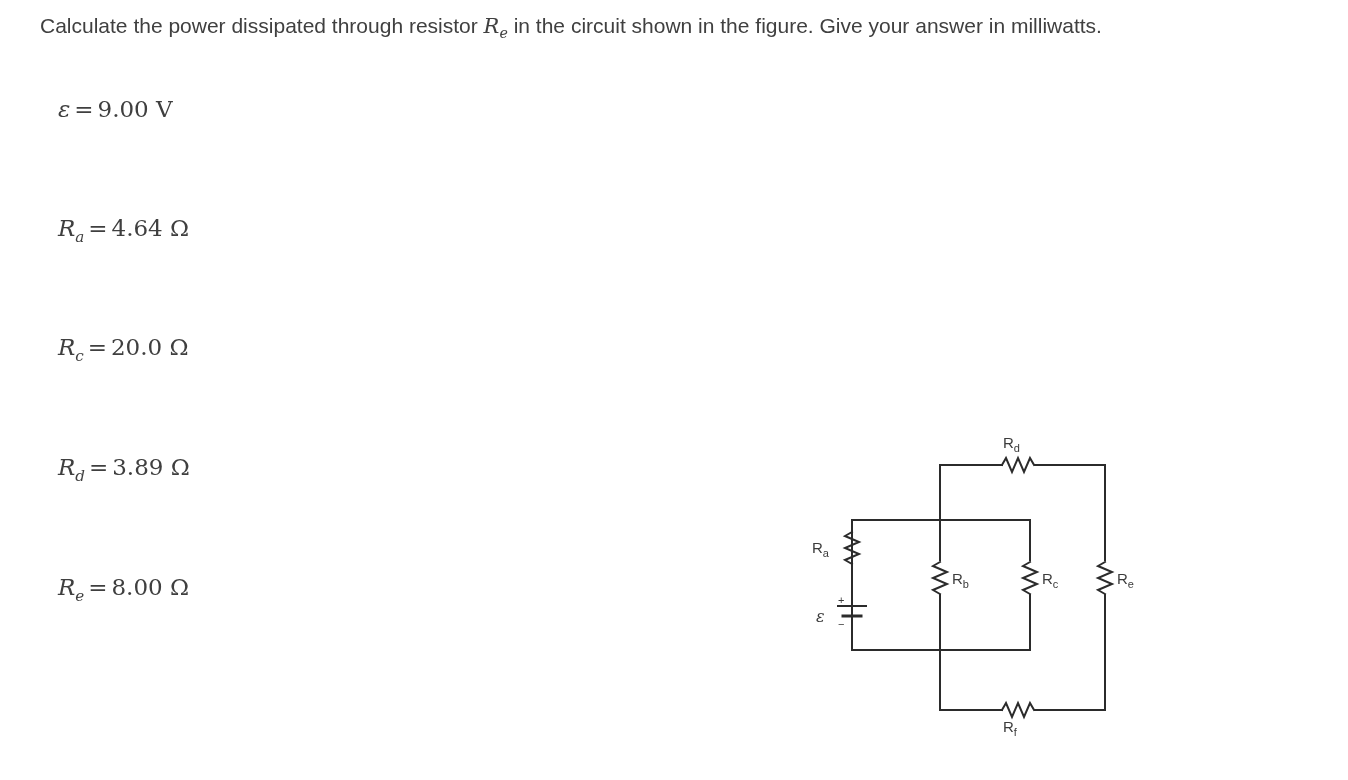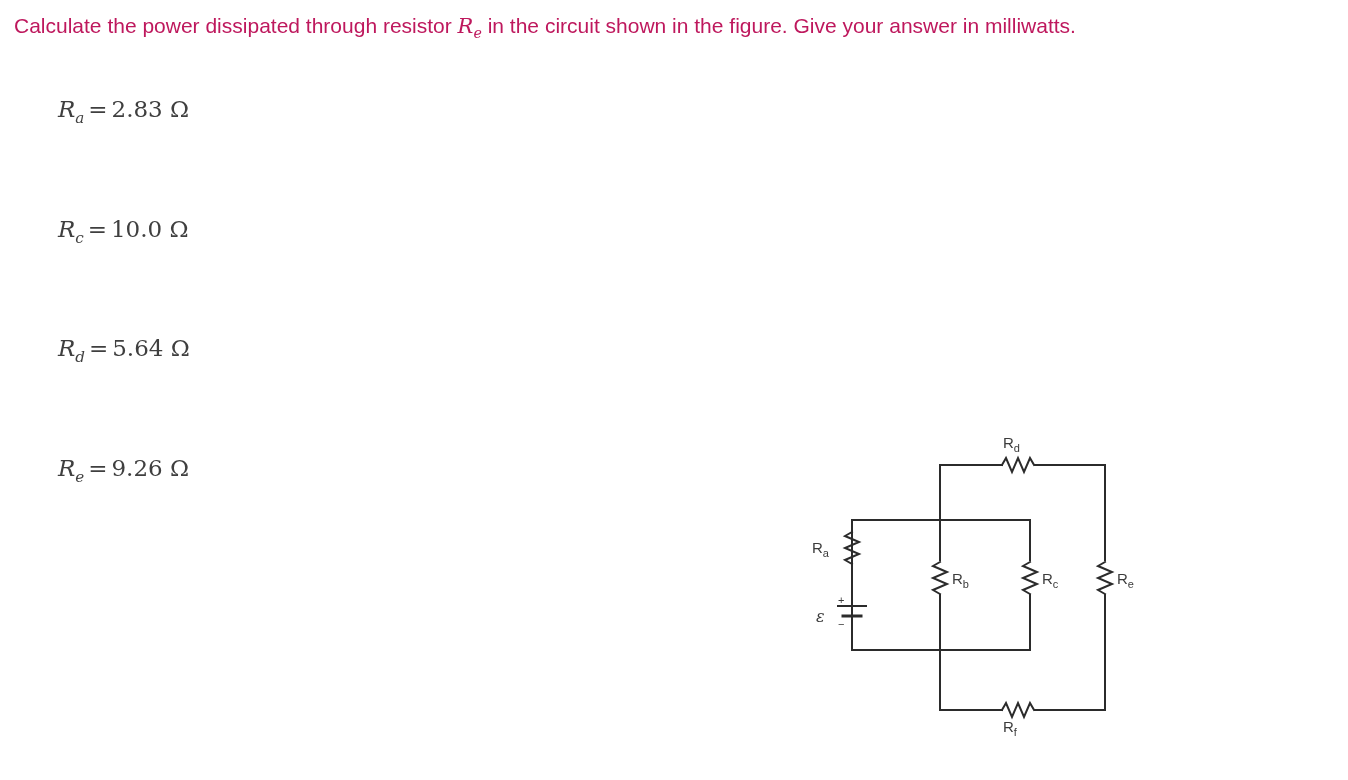--- a/index.html
+++ b/index.html
@@ -19,22 +19,23 @@
   .problem {
     position: absolute;
     left: 14px;
     top: 10px;
     width: 1320px;
   }
 
   .prose {
     font-size: 21px;
     line-height: 1.48;
-    color: #be185d;
+    color: #404040;
     white-space: normal;
+    margin-left: 26px;
   }
   .prose .mathvar {
     font-family: "DejaVu Serif", serif;
     font-style: italic;
     font-size: 21px;
   }
   .prose .mathvar sub {
     font-size: 0.68em;
     font-style: italic;
   }
@@ -101,30 +102,33 @@
 </head>
 <body>
 
 <div class="problem">
   <div class="prose">
     <span>Calculate the power dissipated through resistor </span><span class="mathvar"><span>R</span><sub>e</sub></span><span> in the circuit shown in the figure.  Give your answer in milliwatts.</span>
   </div>
 
   <div class="values">
     <div class="value-line">
-      <span class="sym"><span>R</span><sub>a</sub></span><span class="eq">=</span><span class="num">2.83</span> <span class="unit">Ω</span>
+      <span class="sym">ε</span><span class="eq">=</span><span class="num">9.00</span> <span class="unit">V</span>
     </div>
     <div class="value-line">
-      <span class="sym"><span>R</span><sub>c</sub></span><span class="eq">=</span><span class="num">10.0</span> <span class="unit">Ω</span>
+      <span class="sym"><span>R</span><sub>a</sub></span><span class="eq">=</span><span class="num">4.64</span> <span class="unit">Ω</span>
     </div>
     <div class="value-line">
-      <span class="sym"><span>R</span><sub>d</sub></span><span class="eq">=</span><span class="num">5.64</span> <span class="unit">Ω</span>
+      <span class="sym"><span>R</span><sub>c</sub></span><span class="eq">=</span><span class="num">20.0</span> <span class="unit">Ω</span>
     </div>
     <div class="value-line">
-      <span class="sym"><span>R</span><sub>e</sub></span><span class="eq">=</span><span class="num">9.26</span> <span class="unit">Ω</span>
+      <span class="sym"><span>R</span><sub>d</sub></span><span class="eq">=</span><span class="num">3.89</span> <span class="unit">Ω</span>
+    </div>
+    <div class="value-line">
+      <span class="sym"><span>R</span><sub>e</sub></span><span class="eq">=</span><span class="num">8.00</span> <span class="unit">Ω</span>
     </div>
 
   </div>
 </div>
 
 <div class="figure">
   <svg width="400" height="330" viewBox="0 0 400 330">
     <g fill="none" stroke="#2b2b2b" stroke-width="2" stroke-linecap="square">
 
       <path d="M62 100 L62 185"></path>

